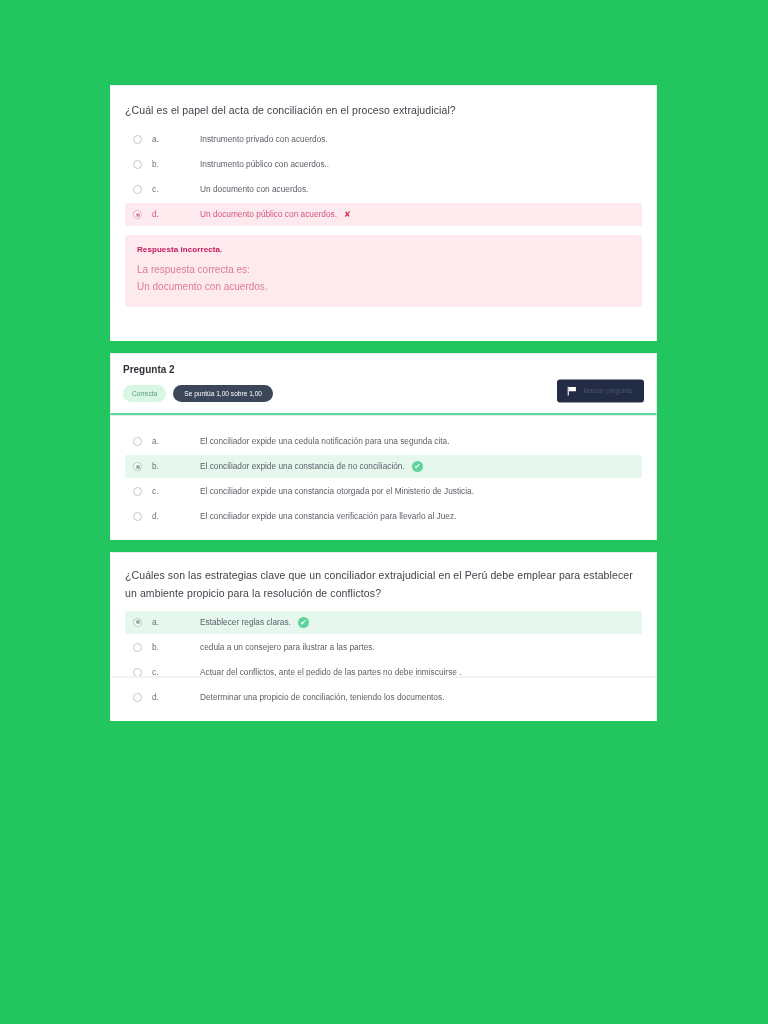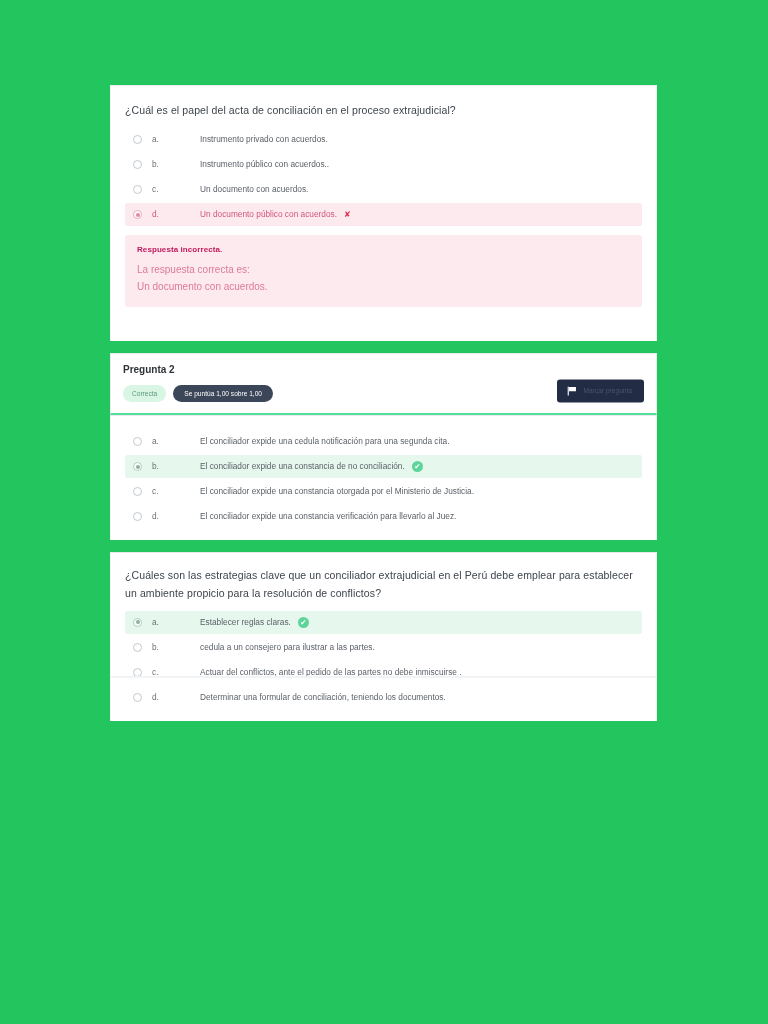--- a/index.html
+++ b/index.html
@@ -303,19 +303,19 @@
             <span class="opt-text">cedula  a un consejero  para ilustrar a las partes.</span>
           </li>
           <li class="option">
             <span class="radio"></span>
             <span class="opt-letter">c.</span>
             <span class="opt-text">Actuar del conflictos,   ante el pedido de las partes  no debe inmiscuirse .</span>
           </li>
           <li class="option">
             <span class="radio"></span>
             <span class="opt-letter">d.</span>
-            <span class="opt-text">Determinar una formular de conciliación, teniendo los documentos.</span>
+            <span class="opt-text">Determinar una propicio de conciliación, teniendo los documentos.</span>
           </li>
         </ul>
       </div>
     </div>
   <div class="bottom-fade"></div>
 </div>
 
 </body></html>

